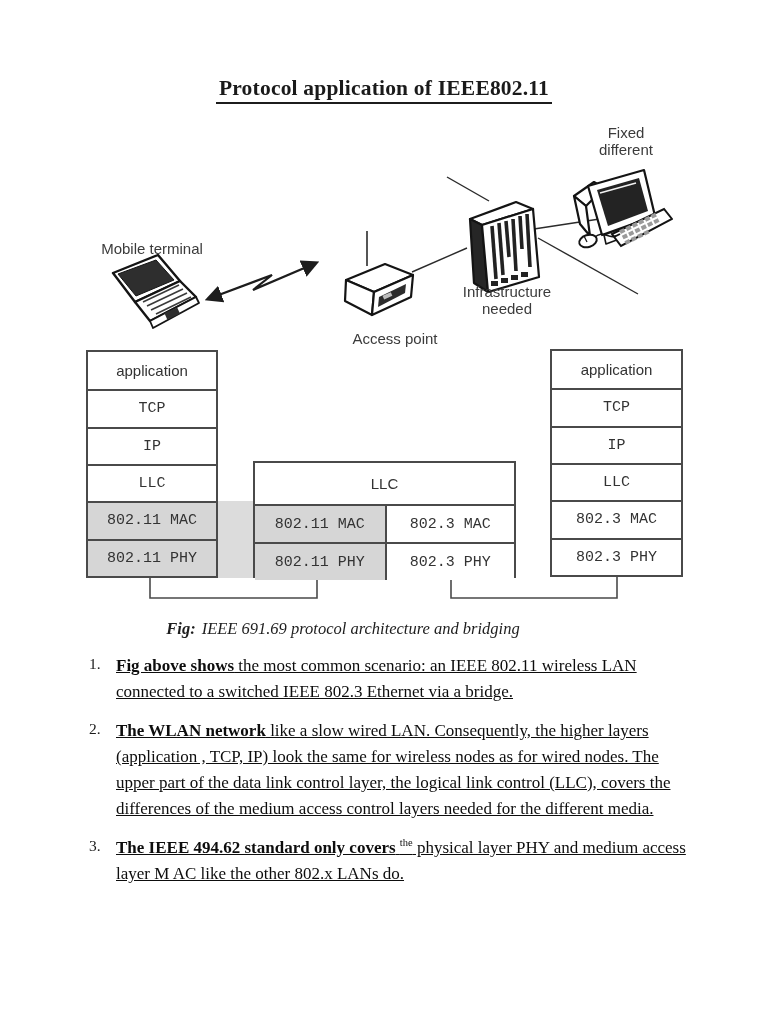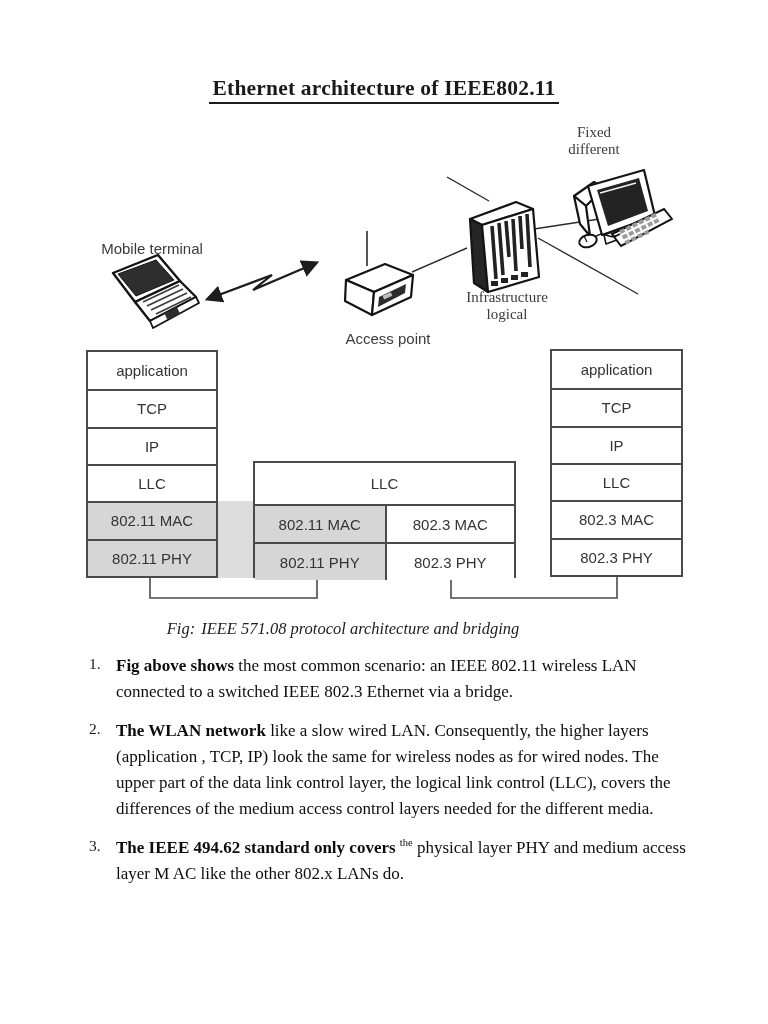--- a/index.html
+++ b/index.html
@@ -23,48 +23,48 @@
   .device{position:absolute;z-index:2;}
   
   .stack{
     position:absolute;z-index:2;box-sizing:border-box;border:2px solid #4a4a4a;background:#7dd3fc;
     display:grid;font-family:"Liberation Sans", sans-serif;font-size:15px;color:#333;
   }
   .stack .cell{
     box-sizing:border-box;display:flex;align-items:center;justify-content:center;
     background:#fff;
   }
-  .stack .bt{border-top:2px solid #4a4a4a;}
+  .stack .bt{border-top:2px solid #4a4a4a;font-family:Liberation Mono, monospace;}
   .stack .bl{border-left:2px solid #4a4a4a;}
   .stack .shaded{background:#d6d6d6;}
   #stack-left{left:86px;top:350px;width:132px;height:228px;grid-template-rows:repeat(6,1fr);}
   #stack-right{left:550px;top:349px;width:133px;height:228px;grid-template-rows:repeat(6,1fr);}
   #stack-middle{left:253px;top:461px;width:263px;height:117px;
     grid-template-columns:1fr 1fr;grid-template-rows:41px 38px 38px;}
   #stack-middle .span2{grid-column:1 / span 2;}
   #bridge-band{position:absolute;left:218px;top:501px;width:35px;height:77px;background:#dcdcdc;z-index:1;}
   
   .caption{
     position:absolute;top:619px;left:30px;width:626px;text-align:center;z-index:3;
     font-size:16.5px;font-style:italic;color:#1d1d1d;
   }
-  .caption .figword{font-weight:normal;margin-right:6px;text-align:right;}
+  .caption .figword{font-weight:bold;margin-right:6px;text-align:right;}
   
   .list{position:absolute;left:89px;top:653px;width:612px;z-index:3;}
   .li-row{display:flex;margin-bottom:13px;}
   .li-num{flex:0 0 27px;font-size:15.5px;padding-top:2px;color:#1a1a1a;}
-  .li-txt{width:585px;font-size:17px;line-height:26px;color:#0d0d0d;}
+  .li-txt{width:585px;font-size:17px;line-height:26px;color:#0d0d0d;text-decoration:underline;}
   .li-txt b{font-weight:bold;}
   .li-txt sup{font-size:10.5px;line-height:0;}
 </style>
 </head>
 <body>
 
 <div class="title-wrap">
-  <span class="title">Ethernet architecture of IEEE802.11</span>
+  <span class="title">Protocol application of IEEE802.11</span>
 </div>
 
 <svg id="overlay" width="768" height="660" viewBox="0 0 768 660">
   <defs>
     <marker id="ah" viewBox="0 0 10 10" refX="8" refY="5" markerWidth="8" markerHeight="8" orient="auto-start-reverse">
       <path d="M0,0 L10,5 L0,10 z" fill="#1d1d1d"></path>
     </marker>
   </defs>
 
   <g stroke="#2b2b2b" stroke-width="1.4">
@@ -168,26 +168,26 @@
         <rect x="83" y="74" width="5" height="4"></rect>
     </g>
   </g>
 
   <path d="M36,80 C46,70 50,84 62,76" fill="none" stroke="#141414" stroke-width="1.6"></path>
   <ellipse cx="30" cy="83" rx="9" ry="6" transform="rotate(-18 30 83)" fill="#ffffff" stroke="#141414" stroke-width="2"></ellipse>
   <line x1="26" y1="78" x2="29" y2="84" stroke="#141414" stroke-width="1.2"></line>
 </svg>
 
 <div class="dlabel" style="left:92px;top:240px;width:120px;">Mobile terminal</div>
-<div class="dlabel" style="left:332px;top:330px;width:112px;">Access point</div>
-<div class="dlabel" style="left:452px;top:289px;width:110px;font-family:Liberation Serif, serif;">
+<div class="dlabel" style="left:339px;top:330px;width:112px;">Access point</div>
+<div class="dlabel" style="left:452px;top:283px;width:110px;">
   <div>Infrastructure</div>
-  <div>logical</div>
-</div>
-<div class="dlabel" style="left:548px;top:124px;width:92px;font-family:Liberation Serif, serif;">
+  <div>needed</div>
+</div>
+<div class="dlabel" style="left:580px;top:124px;width:92px;">
   <div>Fixed</div>
   <div>different</div>
 </div>
 
 <div id="bridge-band"></div>
 
 <div id="stack-left" class="stack">
   <div class="cell">application</div>
   <div class="cell bt">TCP</div>
   <div class="cell bt">IP</div>
@@ -207,21 +207,21 @@
 <div id="stack-right" class="stack">
   <div class="cell">application</div>
   <div class="cell bt">TCP</div>
   <div class="cell bt">IP</div>
   <div class="cell bt">LLC</div>
   <div class="cell bt">802.3 MAC</div>
   <div class="cell bt">802.3 PHY</div>
 </div>
 
 <div class="caption">
-  <span class="figword">Fig:</span><span>IEEE 571.08 protocol architecture and bridging</span>
+  <span class="figword">Fig:</span><span>IEEE 691.69 protocol architecture and bridging</span>
 </div>
 
 <div class="list">
   <div class="li-row">
     <div class="li-num">1.</div>
     <div class="li-txt"><b>Fig above shows</b><span> the most common scenario: an IEEE 802.11 wireless LAN connected to a switched IEEE 802.3 Ethernet via a bridge.</span></div>
   </div>
   <div class="li-row">
     <div class="li-num">2.</div>
     <div class="li-txt"><b>The WLAN network</b><span> like a slow wired LAN. Consequently, the higher layers (application , TCP, IP) look the same for wireless nodes as for wired nodes. The upper part of the data link control layer, the logical link control (LLC), covers the differences of the medium access control layers needed for the different media.</span></div>

